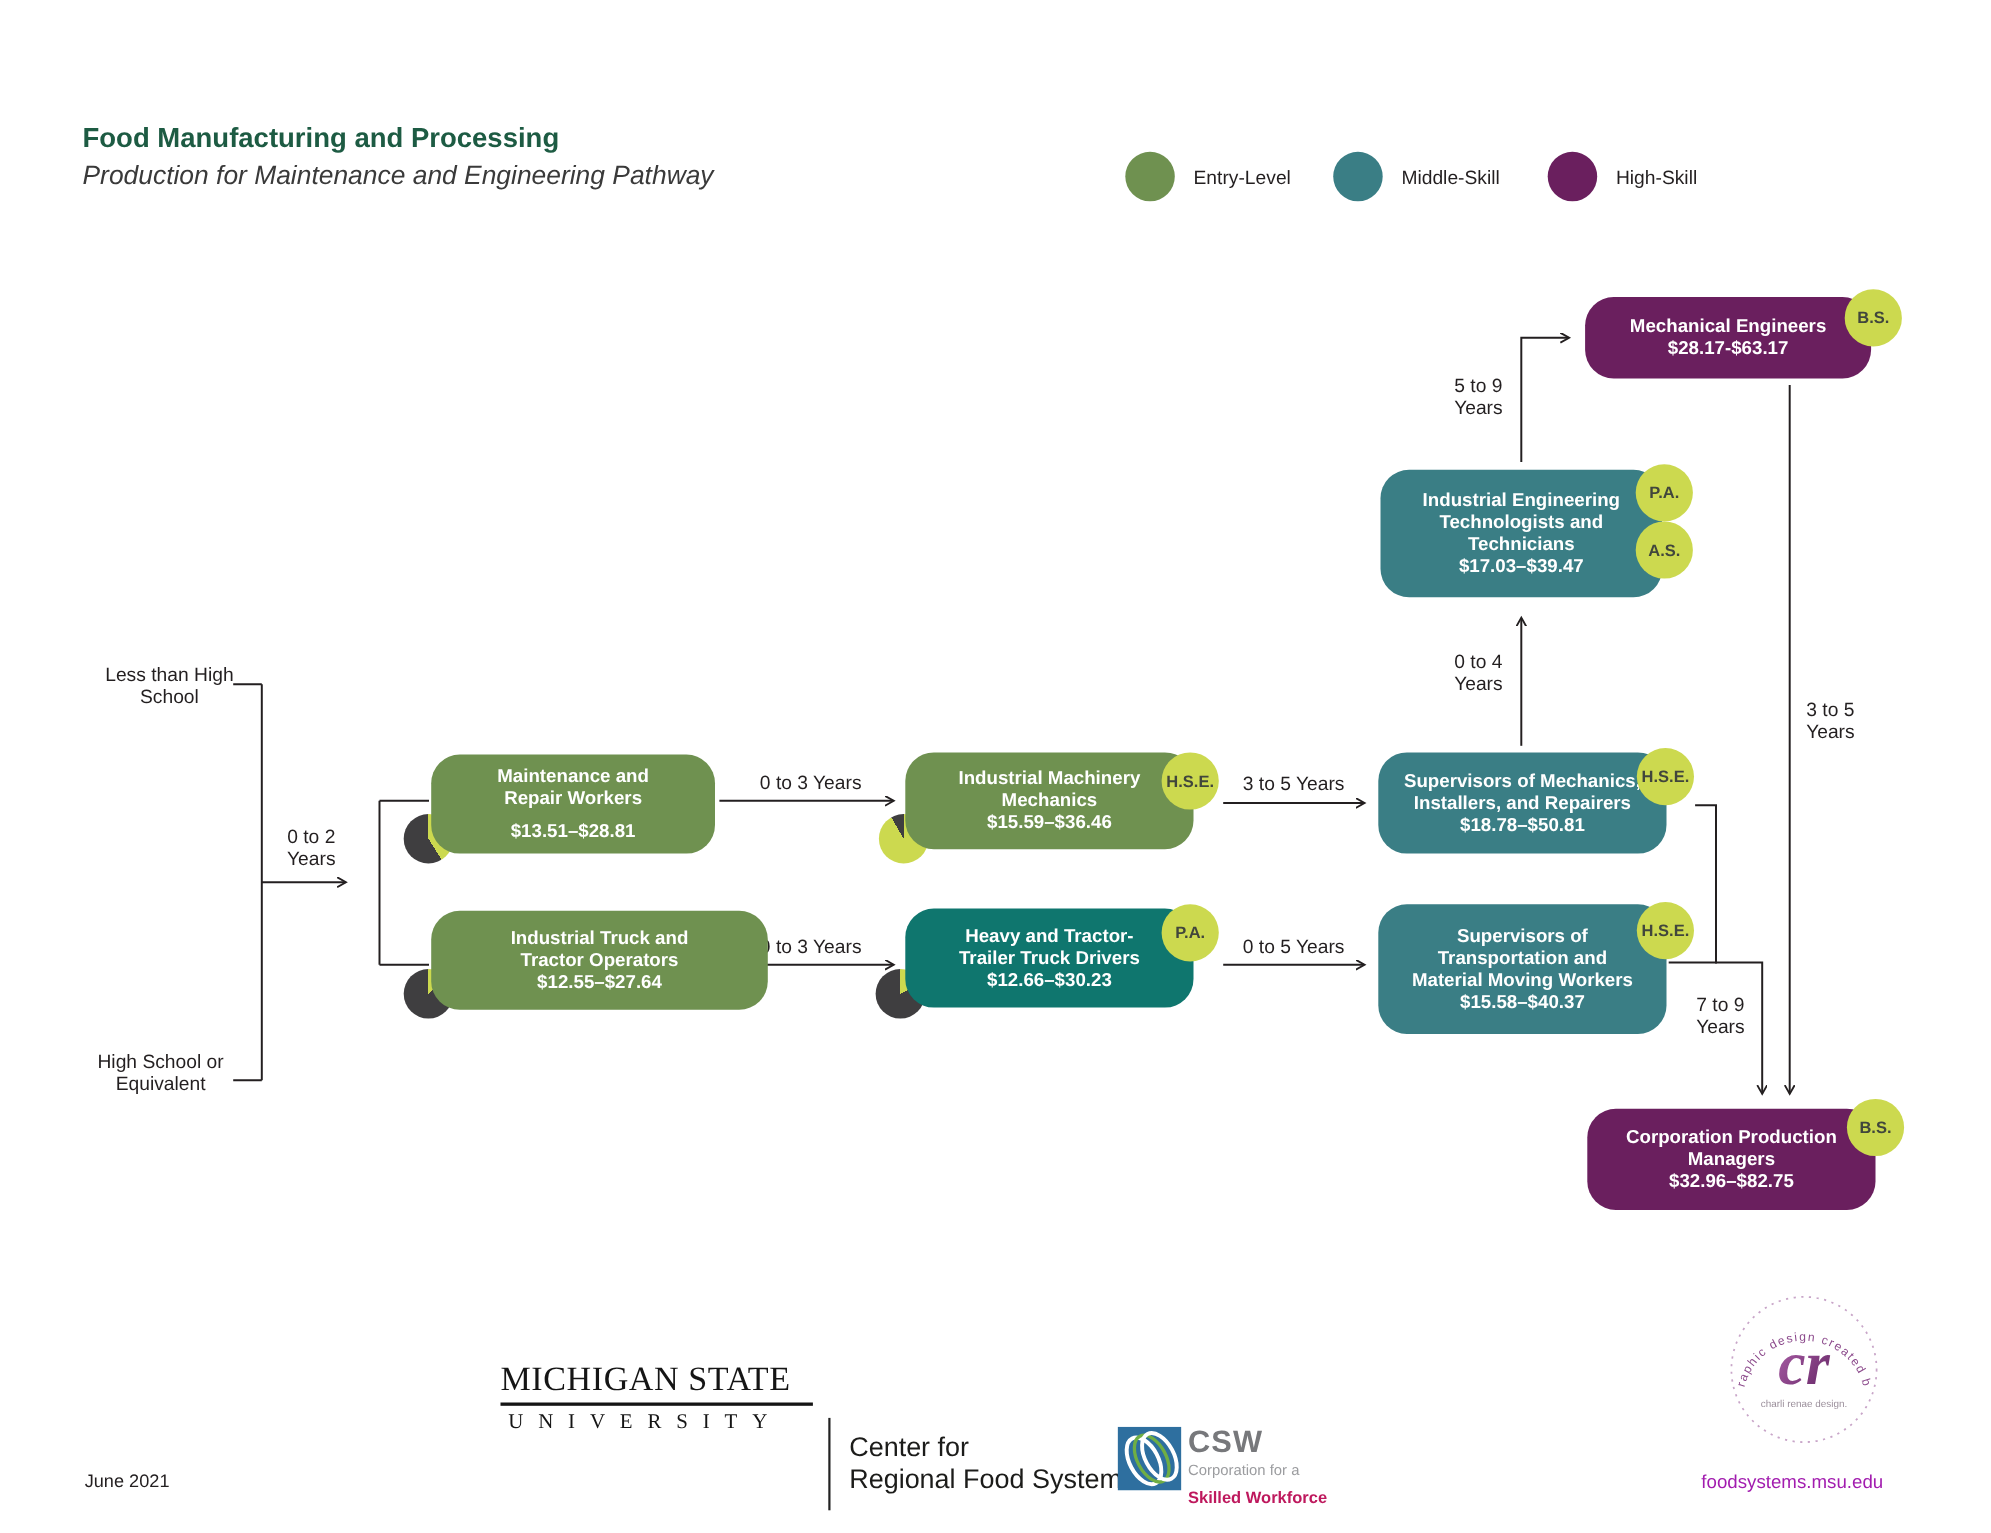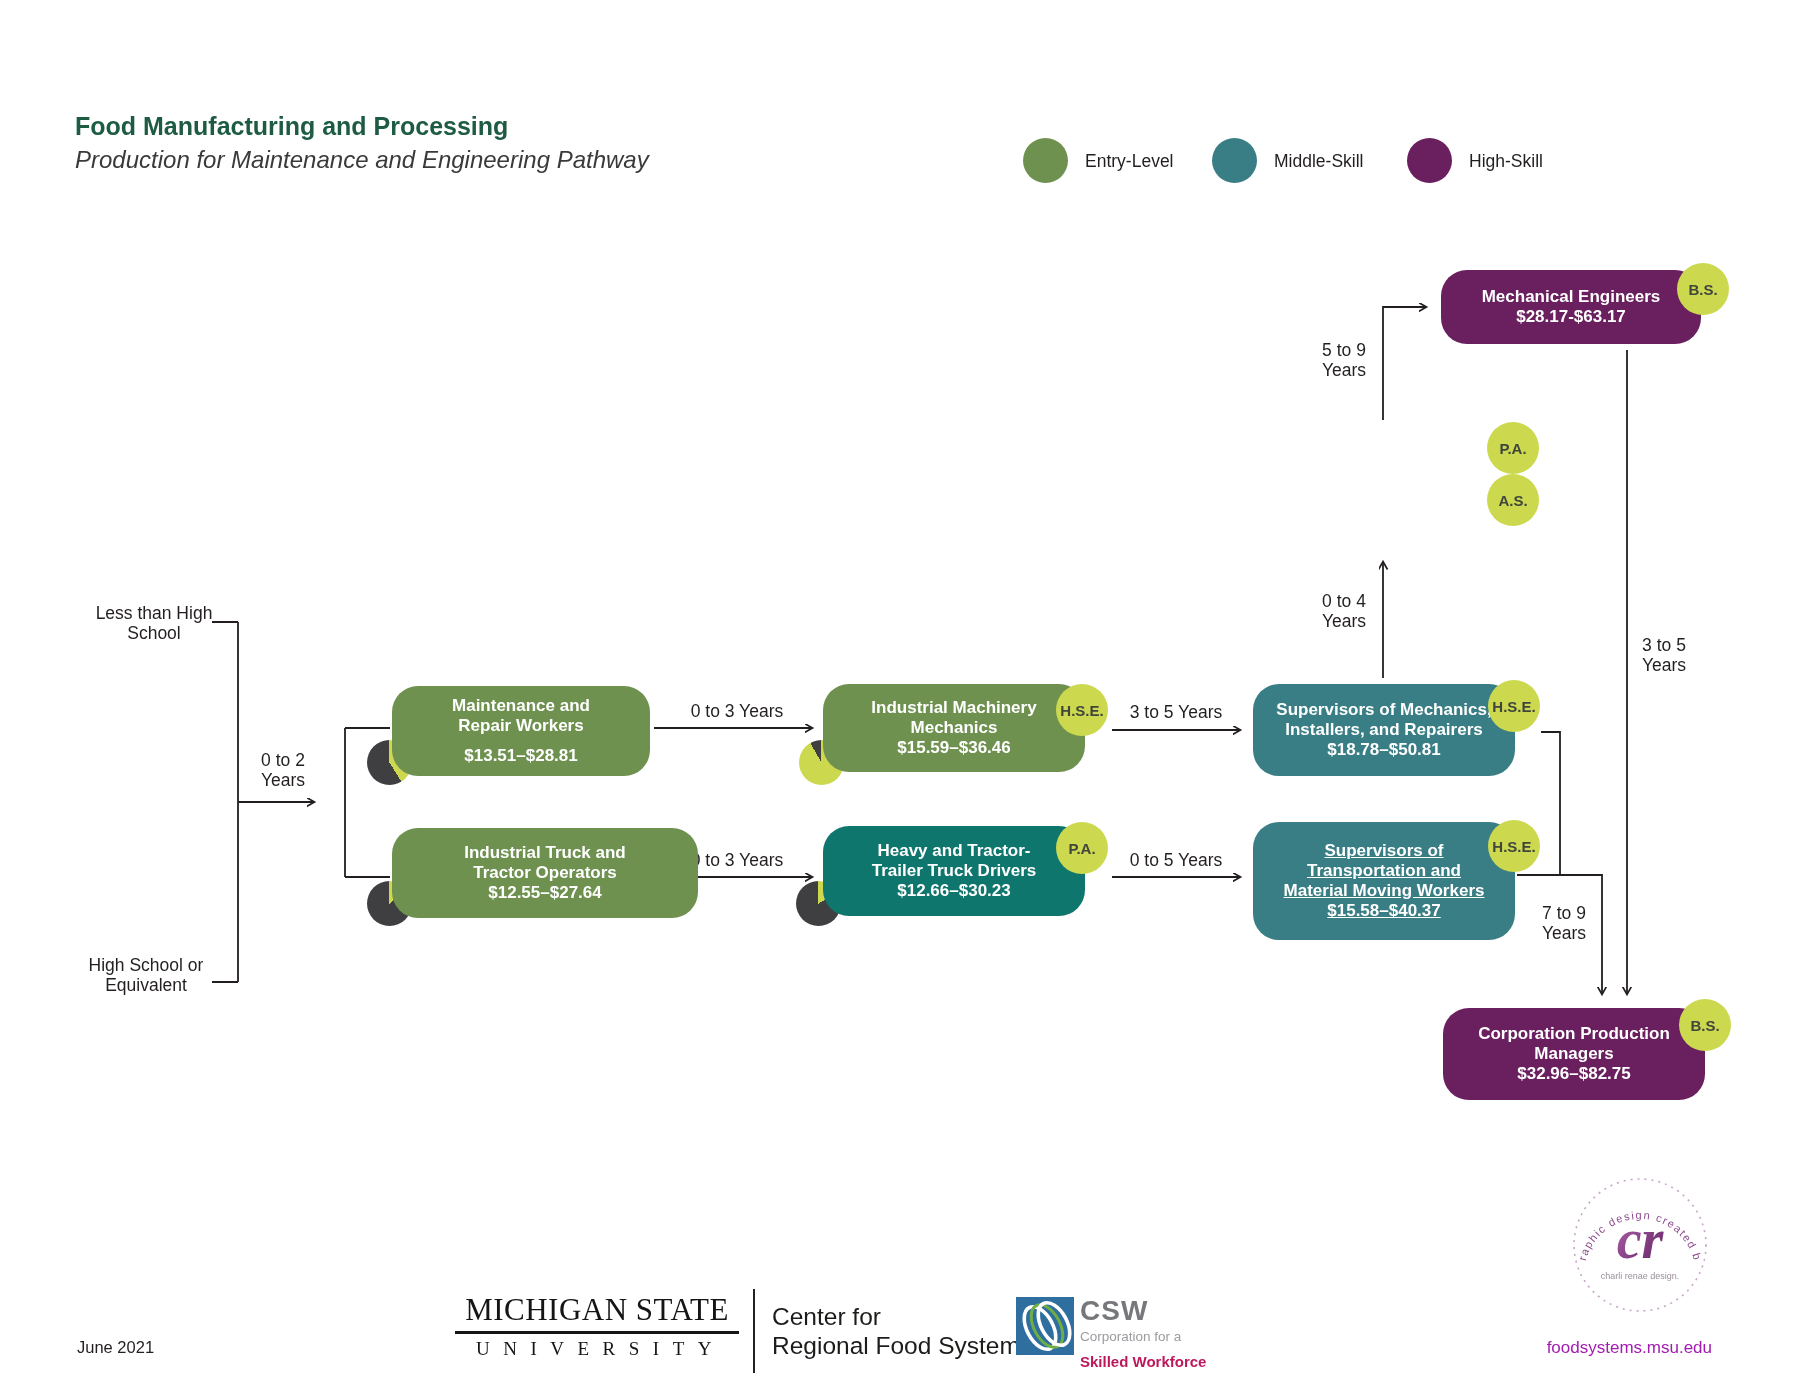--- a/index.html
+++ b/index.html
@@ -13,21 +13,21 @@
   .node{position:absolute;border-radius:26px;color:#ffffff;display:flex;flex-direction:column;
         align-items:center;justify-content:center;text-align:center;font-weight:bold;
         font-size:17px;line-height:20px;z-index:2;}
   .node .nt{margin:0 auto;}
   .node .nw{margin:0 auto;}
   .badge{position:absolute;width:52px;height:52px;border-radius:50%;display:flex;align-items:center;
          justify-content:center;font-weight:bold;font-size:15px;z-index:3;}
   .pie{position:absolute;width:45px;height:45px;border-radius:50%;z-index:1;}
   .lbl{position:absolute;font-size:17.5px;line-height:20px;text-align:center;color:#231f20;z-index:2;}
   .footer-date{position:absolute;left:77px;top:1338px;font-size:16.5px;color:#231f20;z-index:2;}
-  .msu{position:absolute;left:455px;top:1292px;width:284px;text-align:center;z-index:2;}
+  .msu{position:absolute;left:455px;top:1236px;width:284px;text-align:left;z-index:2;}
   .msu-top{font-family:"Liberation Serif",serif;font-size:31px;letter-spacing:0.5px;color:#151515;
            border-bottom:3px solid #151515;padding-bottom:3px;white-space:nowrap;}
   .msu-bottom{font-family:"Liberation Serif",serif;font-size:19px;letter-spacing:13.5px;color:#151515;
               margin-top:4px;white-space:nowrap;padding-left:7px;}
   .footer-divider{position:absolute;left:753px;top:1289px;width:2px;height:84px;background:#222;z-index:2;}
   .crfs{position:absolute;left:772px;top:1302px;font-size:24.5px;line-height:29px;color:#1c1c1a;z-index:2;}
   .csw-square{position:absolute;left:1016px;top:1297px;z-index:2;}
   .csw-acronym{position:absolute;left:1080px;top:1295px;font-size:28px;font-weight:bold;color:#77787b;letter-spacing:1px;z-index:2;}
   .csw-sub1{position:absolute;left:1080px;top:1329px;font-size:13.5px;color:#9b9c9f;z-index:2;}
   .csw-sub2{position:absolute;left:1080px;top:1343px;font-size:15px;font-weight:bold;color:#be185d;z-index:2;margin-top:10px;}
@@ -107,25 +107,29 @@
   <div class="node" style="left: 823px; top: 826px; width: 262px; height: 90px; background: #0f766e;">
     <div class="nt" style="max-width:188px">Heavy and Tractor-Trailer Truck Drivers</div>
     <div class="nw">$12.66–$30.23</div>
   </div>
 
   <div class="node" style="left: 1253px; top: 684px; width: 262px; height: 92px; background: rgb(58, 126, 133);">
     <div class="nt" style="max-width:238px">Supervisors of Mechanics, Installers, and Repairers</div>
     <div class="nw">$18.78–$50.81</div>
   </div>
 
-  <div class="node" style="left: 1253px; top: 822px; width: 262px; height: 118px; background: rgb(58, 126, 133); text-decoration: underline;">
+  <div class="node" style="left: 1253px; top: 822px; width: 262px; height: 118px; background: rgb(58, 126, 133);">
     <div class="nt" style="max-width:208px">Supervisors of Transportation and Material Moving Workers</div>
     <div class="nw">$15.58–$40.37</div>
   </div>
 
+  <div class="node" style="left: 1255px; top: 427px; width: 256px; height: 116px; background: rgb(58, 126, 133);">
+    <div class="nt" style="max-width:198px">Industrial Engineering Technologists and Technicians</div>
+    <div class="nw">$17.03–$39.47</div>
+  </div>
 
   <div class="node" style="left: 1441px; top: 270px; width: 260px; height: 74px; background: rgb(106, 31, 94);">
     <div class="nt" style="max-width:240px">Mechanical Engineers</div>
     <div class="nw">$28.17-$63.17</div>
   </div>
 
   <div class="node" style="left: 1443px; top: 1008px; width: 262px; height: 92px; background: rgb(106, 31, 94);">
     <div class="nt" style="max-width:200px">Corporation Production Managers</div>
     <div class="nw">$32.96–$82.75</div>
   </div>

